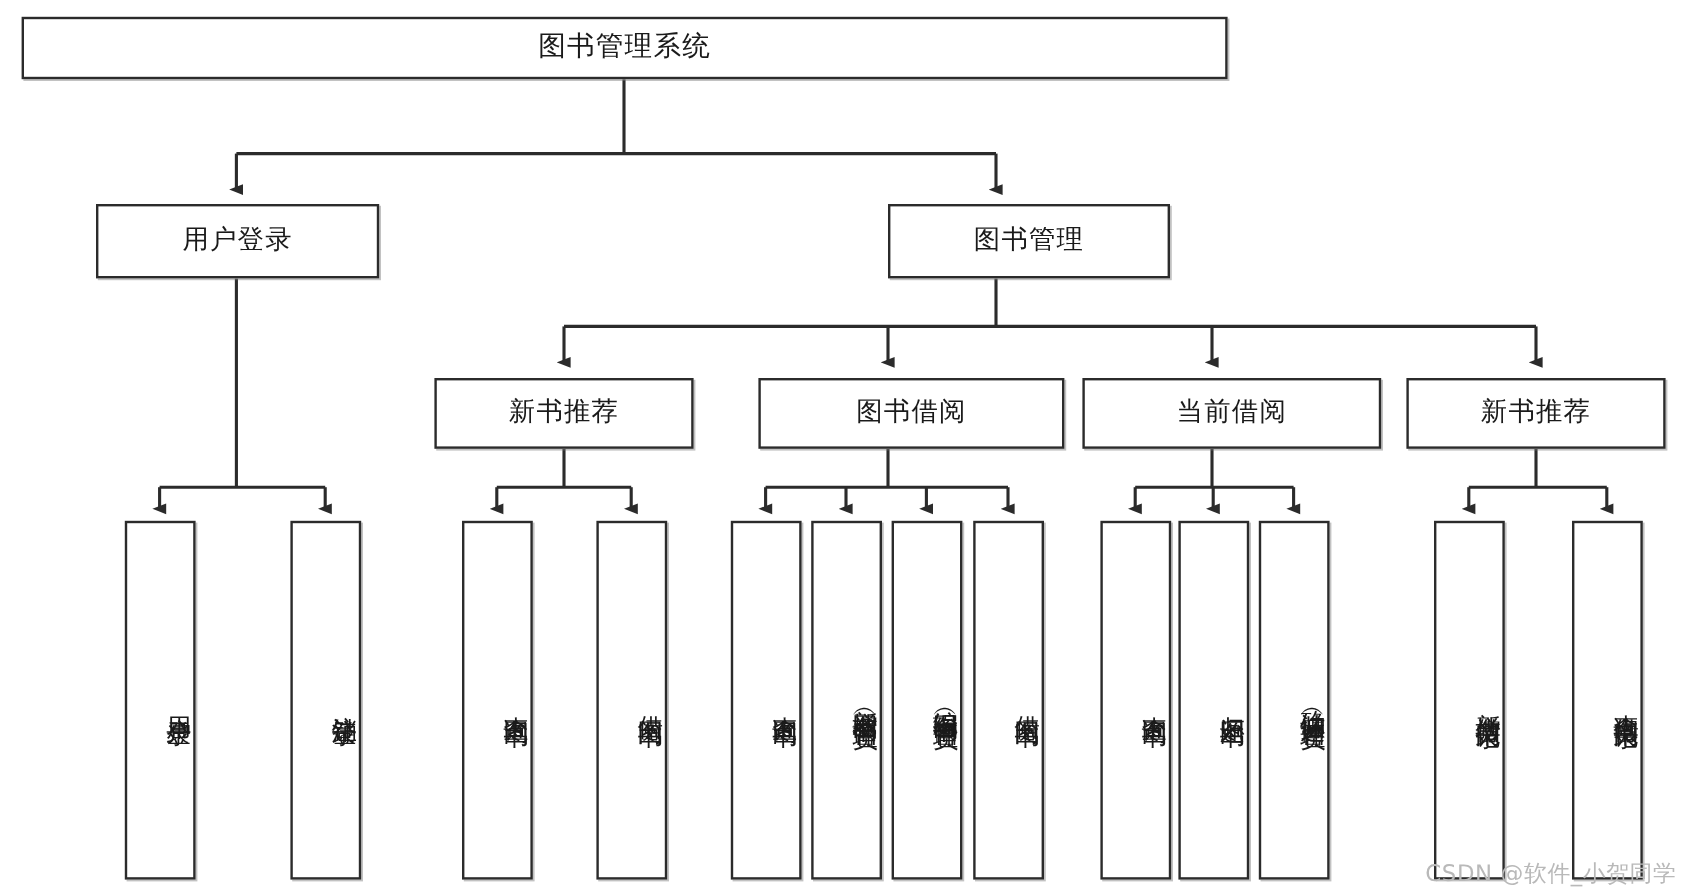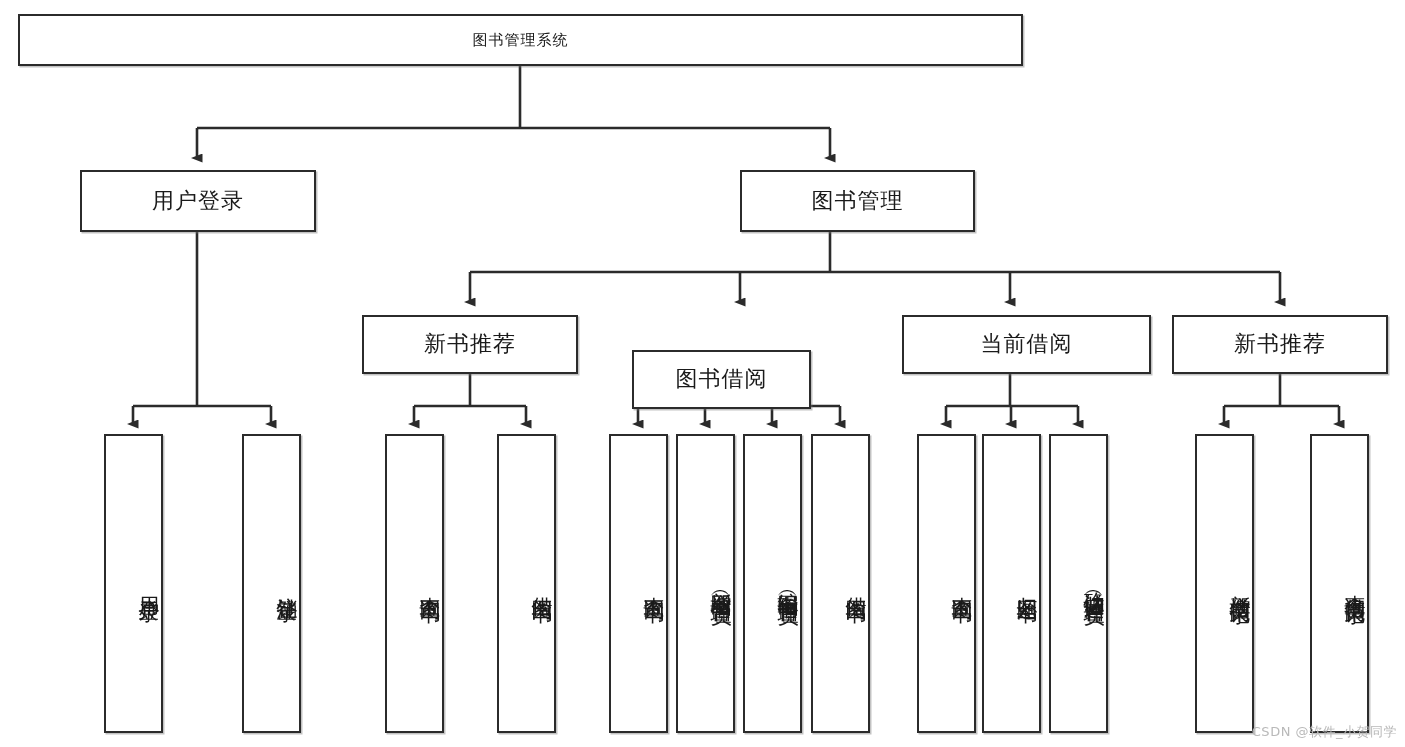--- a/index.html
+++ b/index.html
@@ -35,21 +35,21 @@
     justify-content: center;
     color: #1a1a1a;
     box-shadow: 1.5px 1.5px 0 rgba(120,120,120,0.45);
   }
   .node.h {
     font-size: 22px;
     line-height: 1.1;
     letter-spacing: 1px;
   }
   .node.root {
-    font-size: 15px;
+    font-size: 23px;
   }
   .node.v {
     writing-mode: vertical-rl;
     text-orientation: upright;
     font-size: 21px;
     line-height: 1.18;
     letter-spacing: 2px;
     padding: 6px 0;
     align-items: flex-start;
     justify-content: center;
@@ -57,21 +57,21 @@
   .node.v .vlabel {
     writing-mode: vertical-rl;
     text-orientation: upright;
     display: block;
     white-space: normal;
   }
   .watermark {
     position: absolute;
     right: 8px;
     bottom: 6px;
-    font-size: 13px;
+    font-size: 19px;
     color: #b9b9b9;
     letter-spacing: 0.5px;
     user-select: none;
     white-space: nowrap;
   }
 </style>
 </head>
 <body>
 
 <div id="canvas">
@@ -133,21 +133,21 @@
   <div class="node h" style="left:80px; top:170px; width:236px; height:62px;">
     <span>用户登录</span>
   </div>
   <div class="node h" style="left:712px; top:170px; width:235px; height:62px;margin-left:28px;">
     <span>图书管理</span>
   </div>
 
   <div class="node h" style="left:362px; top:315px; width:216px; height:59px;">
     <span>新书推荐</span>
   </div>
-  <div class="node h" style="left:632px; top:315px; width:179px; height:59px;margin-top:35px;">
+  <div class="node h" style="left:632px; top:315px; width:255px; height:59px;">
     <span>图书借阅</span>
   </div>
   <div class="node h" style="left:902px; top:315px; width:249px; height:59px;">
     <span>当前借阅</span>
   </div>
   <div class="node h" style="left:1172px; top:315px; width:216px; height:59px;">
     <span>新书推荐</span>
   </div>
 
   <div class="node v" style="left:104px; top:434px; width:59px; height:299px;">

